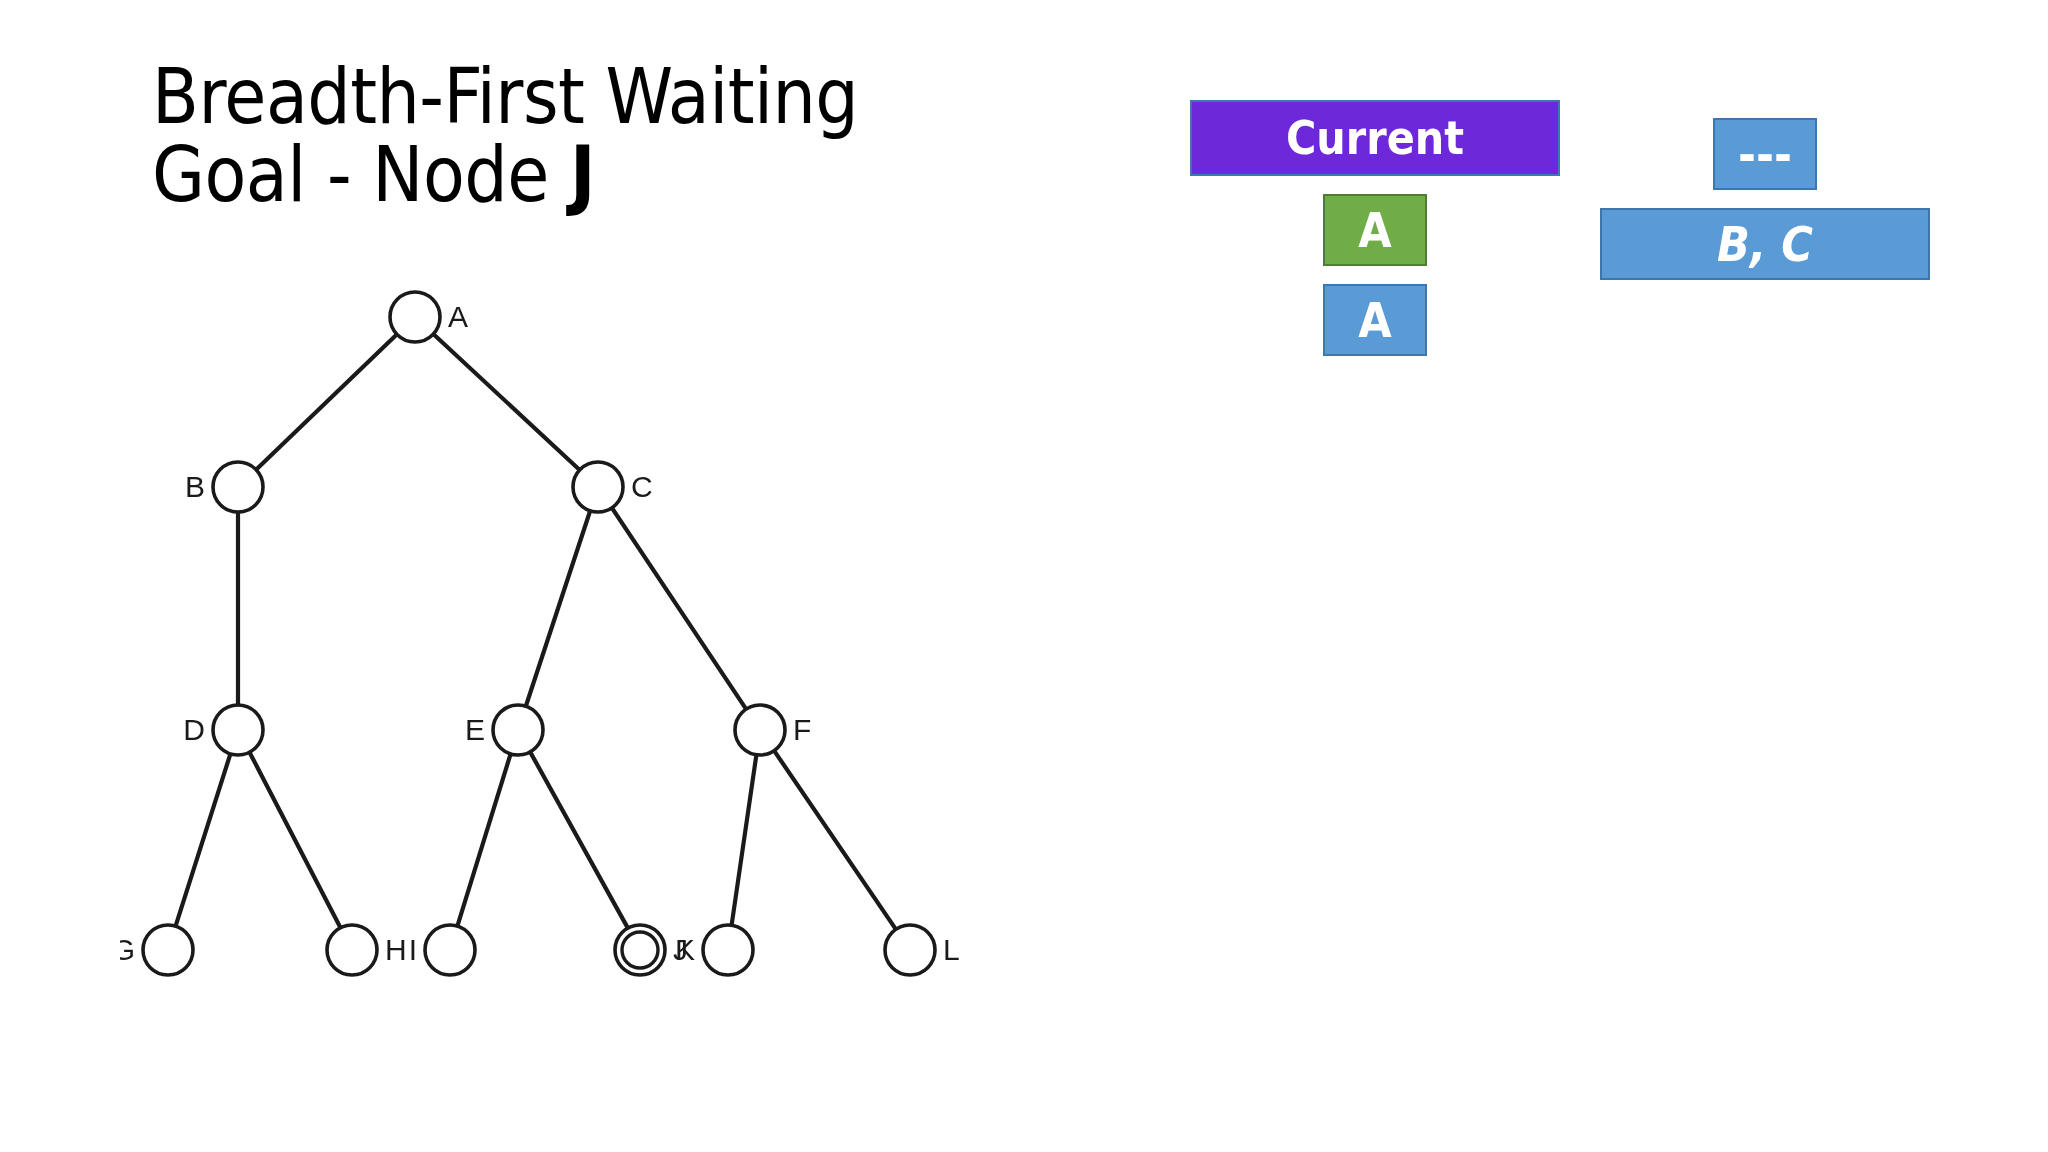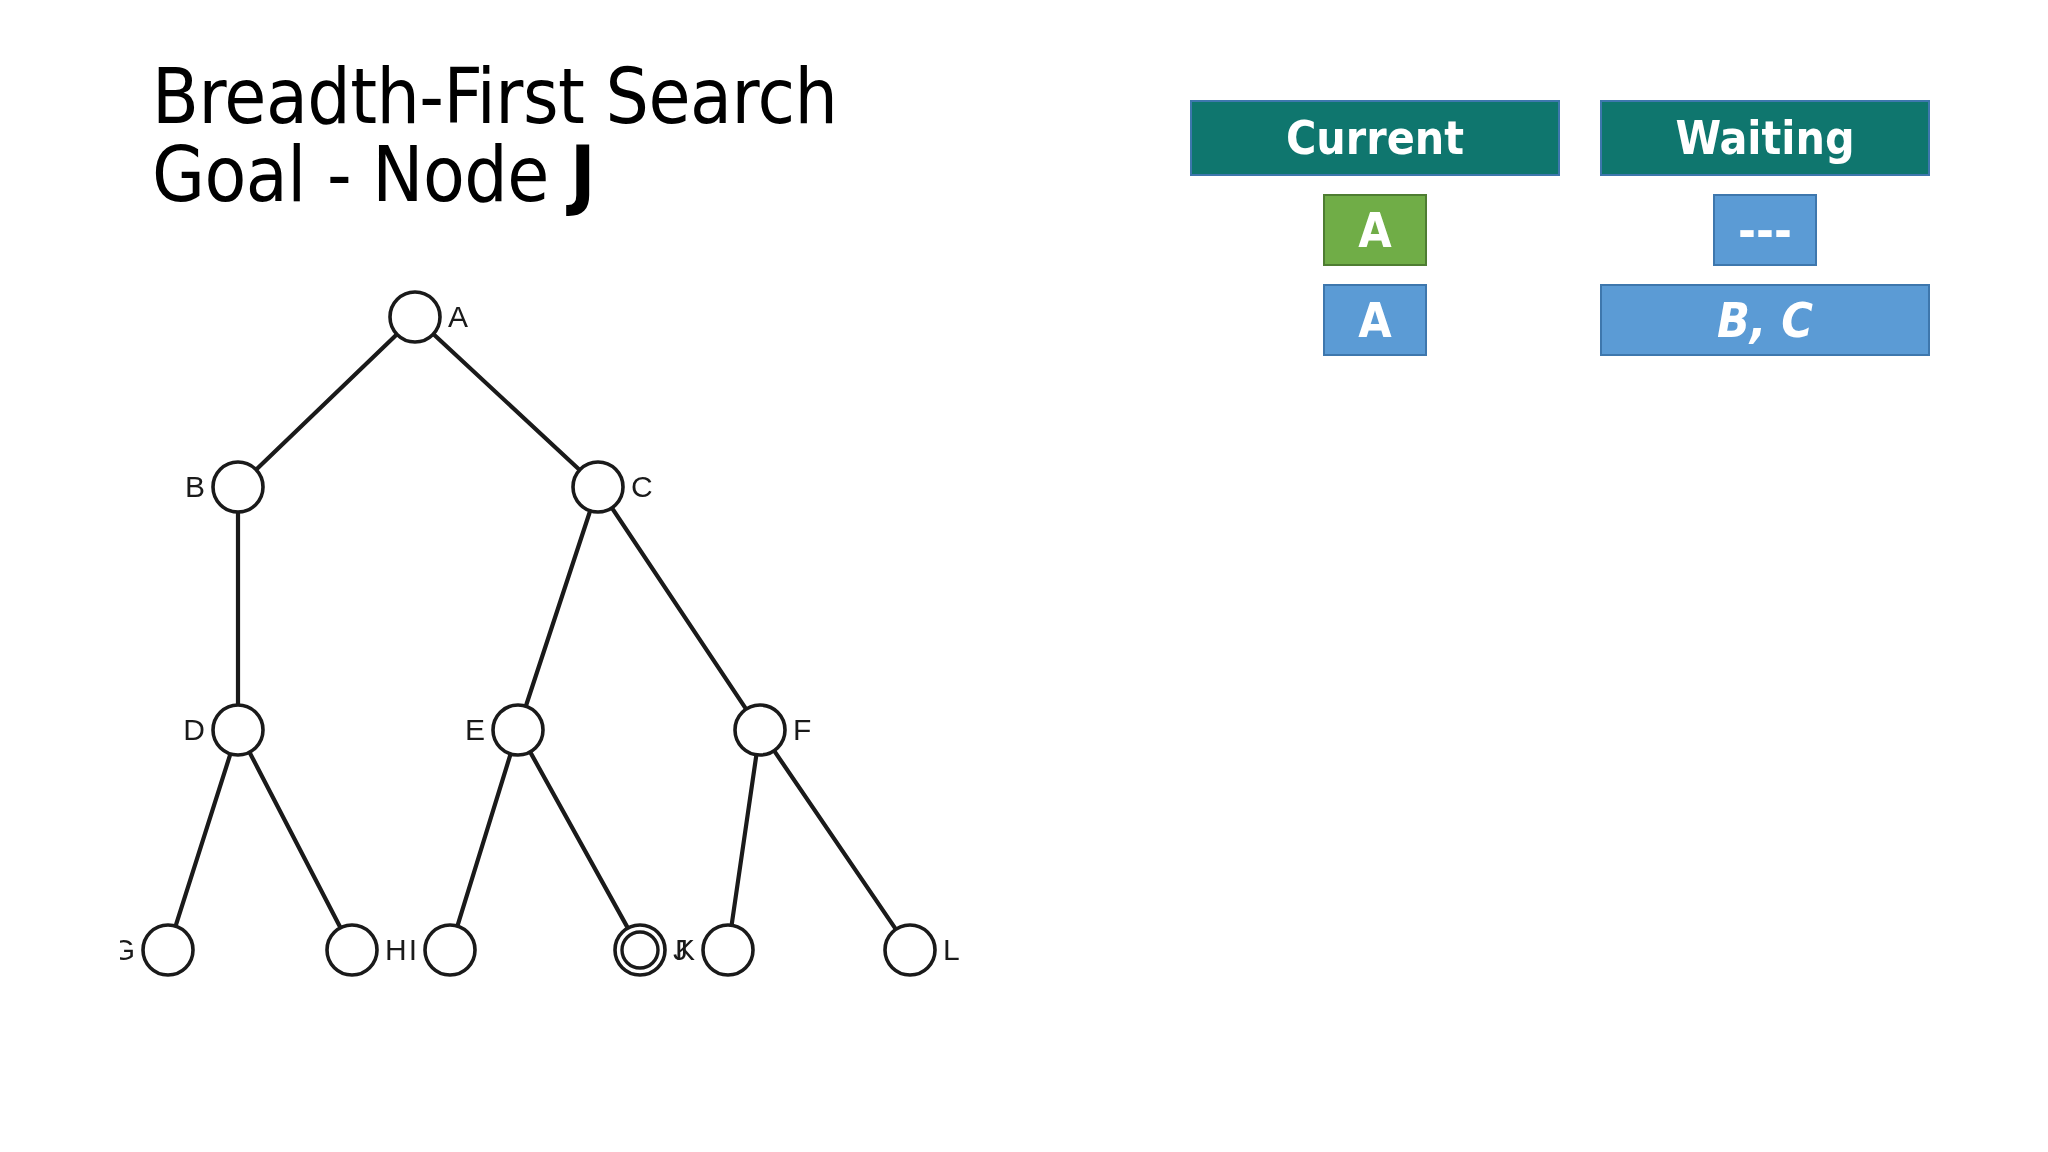--- a/index.html
+++ b/index.html
@@ -94,40 +94,40 @@
     justify-content: center;
     color: #ffffff;
     font-family: "DejaVu Sans Condensed", "Liberation Sans", sans-serif;
     font-weight: 700;
     border: 2px solid #3e77ad;
     margin: 0 auto;
   }
   .cell-header {
     height: 76px;
     font-size: 46px;
-    background: #0f766e;
+    background: #6d28d9;
   }
   .cell-row {
     height: 72px;
     font-size: 48px;
     margin-top: 18px;
   }
   .cell-blue { background: #5b9bd5; }
   .cell-green { background: #70ad47; border-color: #4e7d32; }
 
   
   .w-full { width: 100%; }
   .w-narrow { width: 104px; }
   .w-wide { width: 100%; font-style: italic; }
 </style>
 </head>
 <body>
 
 <div id="title-block">
-  <div class="title-line">Breadth-First Search</div>
+  <div class="title-line">Breadth-First Waiting</div>
   <div class="title-line">
     <span>Goal - Node </span><span class="goal-node">J</span>
   </div>
 </div>
 
 <div id="tree-wrap">
   <svg id="tree-svg" viewBox="0 0 1010 740">
     <g id="tree-edges">
         <line x1="276.96938879449806" y1="59.317536186075316" x2="136.03061120550194" y2="194.6824638139247" class="tree-edge"></line>
         <line x1="313.31627207761807" y1="59.015116137677964" x2="459.68372792238193" y2="194.98488386232202" class="tree-edge"></line>
@@ -196,17 +196,16 @@
 </div>
 
 <div id="table-area">
   <div class="table-col" id="col-current">
     <div class="cell cell-header w-full">Current</div>
     <div class="cell cell-row w-narrow cell-green">A</div>
     <div class="cell cell-row w-narrow cell-blue">A</div>
   </div>
 
   <div class="table-col" id="col-waiting">
-    <div class="cell cell-header w-full">Waiting</div>
     <div class="cell cell-row w-narrow cell-blue">---</div>
     <div class="cell cell-row w-wide cell-blue">B, C</div>
   </div>
 </div>
 
 </body></html>

